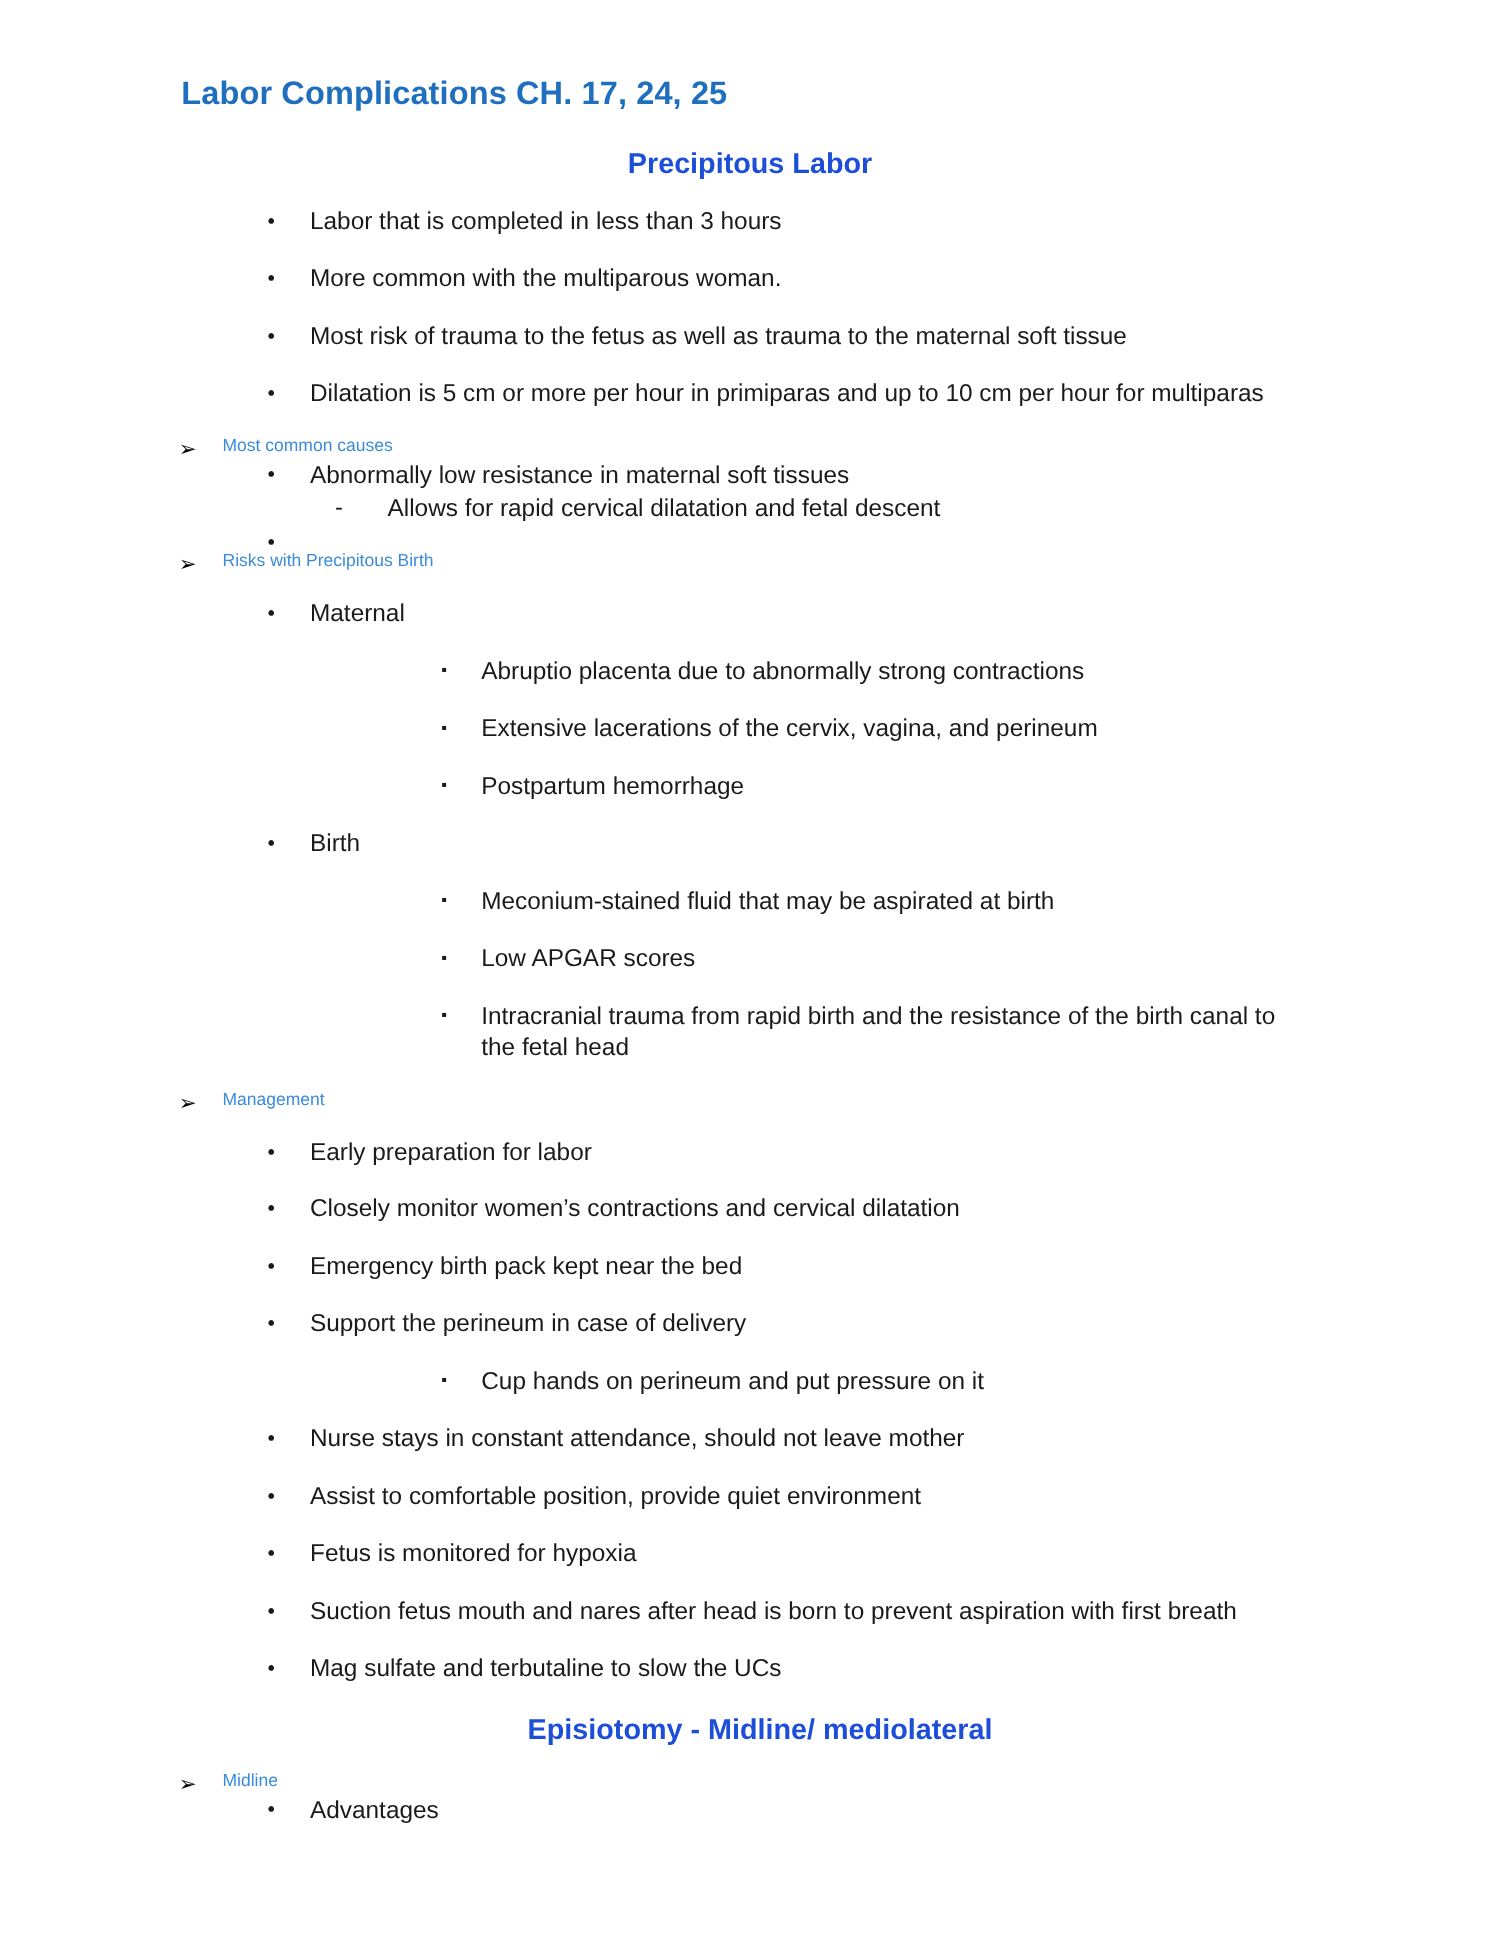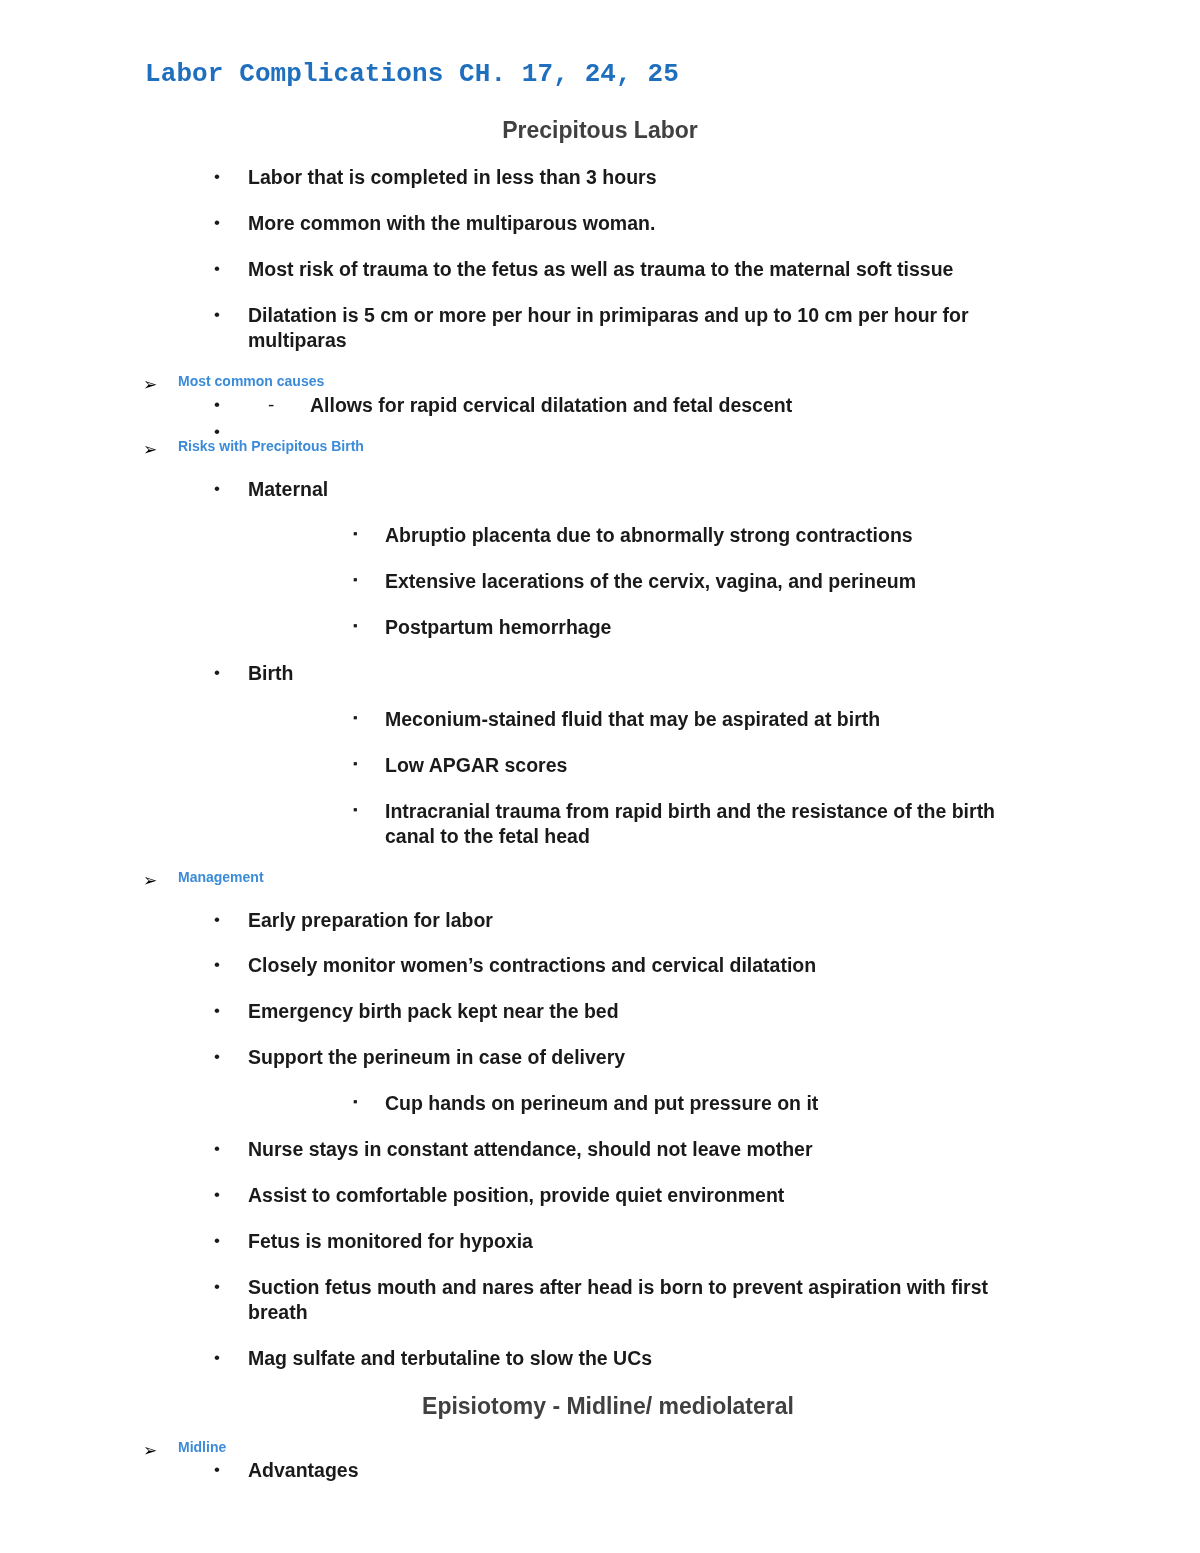--- a/index.html
+++ b/index.html
@@ -26,30 +26,29 @@
   
   .doc-title {
     position: relative;
     margin: 0;
     padding: 60px 0 0 145px;
     font-size: 26px;
     font-weight: bold;
     color: #1F6FBF;
     letter-spacing: 0.1px;
     line-height: 1.15;
-    font-family: Liberation Mono, monospace;
   }
 
   .section-heading {
     margin: 0;
     padding: 27px 0 0 0;
     text-align: center;
     font-size: 23px;
     font-weight: bold;
-    color: #404040;
+    color: #1d4ed8;
     line-height: 1.2;
   }
   .section-heading.second {
     padding-top: 22px;
     padding-left: 16px;
   }
 
   
   .row {
     position: relative;
@@ -61,21 +60,20 @@
 
   .row .marker {
     position: absolute;
     top: 0;
     display: block;
     text-align: left;
   }
 
   .row .txt {
     display: block;
-    font-weight: bold;
   }
 
   
   .lvl-arrow {
     margin-top: 20px;
     padding-left: 178px;
   }
   .lvl-arrow .marker {
     left: 143px;
     color: #000000;
@@ -164,20 +162,21 @@
     <span class="marker">•</span>
     <span class="txt">Dilatation is 5 cm or more per hour in primiparas and up to 10 cm per hour for multiparas</span>
   </div>
 
   <div class="row lvl-arrow">
     <span class="marker">➢</span>
     <span class="txt">Most common causes</span>
   </div>
   <div class="row lvl-bullet-tight">
     <span class="marker">•</span>
+    <span class="txt">Abnormally low resistance in maternal soft tissues</span>
   </div>
   <div class="row lvl-dash">
     <span class="marker">-</span>
     <span class="txt">Allows for rapid cervical dilatation and fetal descent</span>
   </div>
   <div class="row lvl-bullet-tight">
     <span class="marker">•</span>
   </div>
 
   <div class="row lvl-arrow">

